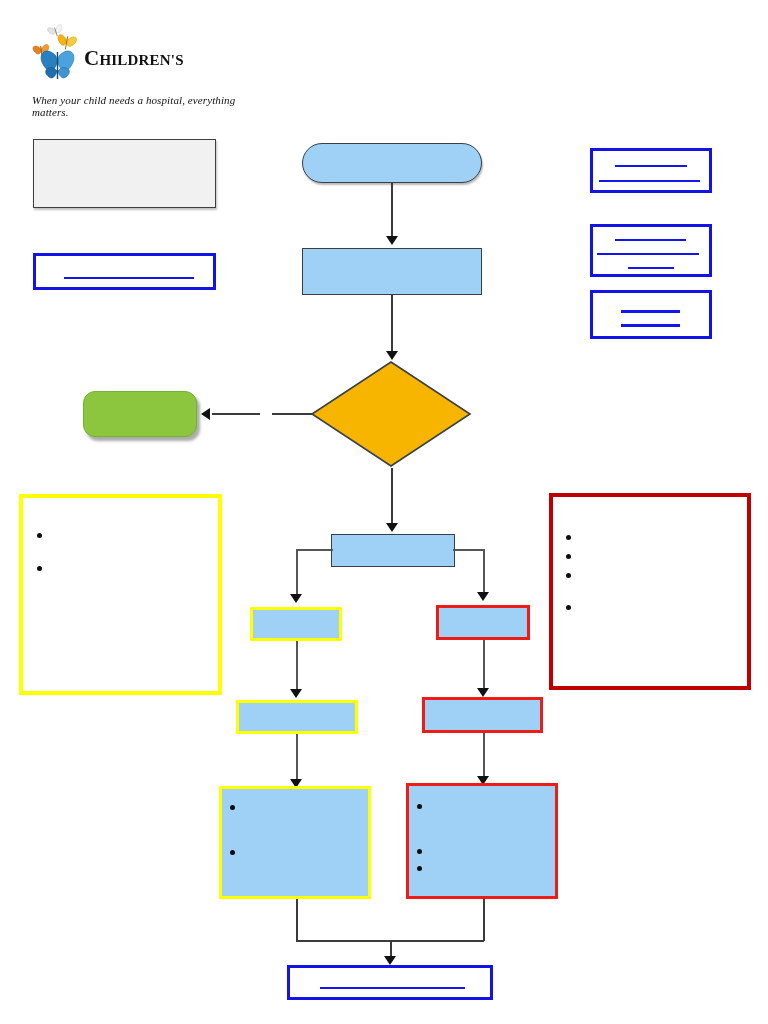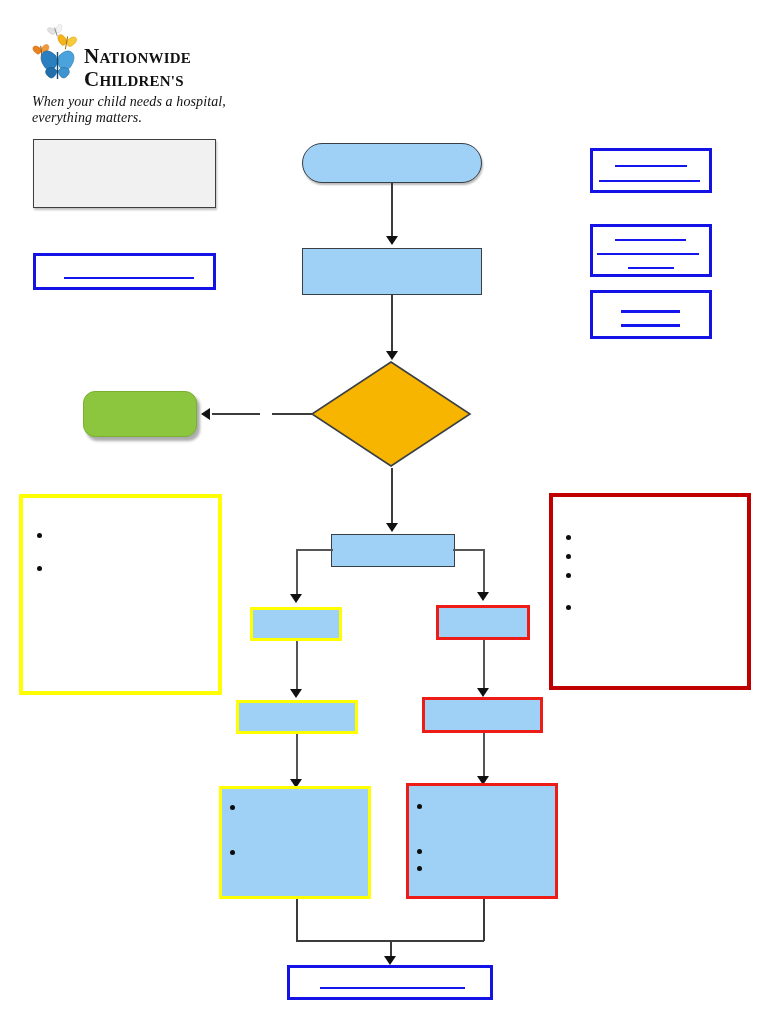--- a/index.html
+++ b/index.html
@@ -21,21 +21,21 @@
     font-family:"Liberation Serif",serif;
     color:#111111;font-weight:700;line-height:1;
     letter-spacing:.2px;
   }
   .logo-line1{font-size:21px;}
   .logo-line2{font-size:21px;margin-top:2px;}
   .logo-line1 .sc,.logo-line2 .sc{font-size:15px;}
   .logo-tag{
     position:absolute;left:2px;top:72px;width:225px;
     font-family:"Liberation Serif",serif;
-    font-style:italic;font-size:14px;color:#111;letter-spacing:.1px;
+    font-style:italic;font-size:11px;color:#111;letter-spacing:.1px;
   }
   .cce{
     left:540px;top:48px;width:215px;text-align:center;
     font-family:"Liberation Serif",serif;
     font-weight:700;font-size:16px;color:#2b6fd4;line-height:1.45;
   }
 
   
   .sh{box-sizing:border-box;}
   .blue-fill{background:#9fd0f5;}
@@ -112,21 +112,20 @@
 
       <g transform="translate(8,22)">
         <path d="M18 12 C8 1, -2 10, 6 22 C11 30, 17 26, 19 19 Z" fill="#2a7fc1" stroke="#1b5e91" stroke-width=".7"></path>
         <path d="M21 12 C31 1, 41 10, 33 22 C28 30, 22 26, 20 19 Z" fill="#4aa3dd" stroke="#2579ab" stroke-width=".7"></path>
         <path d="M16 24 C9 22, 4 28, 11 33 C15 36, 18 31, 19 27 Z" fill="#1f6fae" stroke="#17547f" stroke-width=".6"></path>
         <path d="M23 24 C30 22, 35 28, 28 33 C24 36, 21 31, 20 27 Z" fill="#3d94d1" stroke="#20699c" stroke-width=".6"></path>
         <path d="M19.5 8 L19.5 35" stroke="#134a74" stroke-width="1.4"></path>
       </g>
     </svg>
     <div class="logo-text">
-      <div class="logo-line1">N<span class="sc">ATIONWIDE</span></div>
       <div class="logo-line2">C<span class="sc">HILDREN'S</span></div>
     </div>
     <div class="logo-tag">When your child needs a hospital, everything matters.</div>
   </div>
 
 
   <div class="abs sh note note-grey" style="left:33px;top:139px;width:183px;height:69px;"></div>
 
   <div class="abs sh note note-blue" style="left:33px;top:253px;width:183px;height:37px;">
     <div class="rline" style="left:28px;top:21px;width:130px;"></div>

